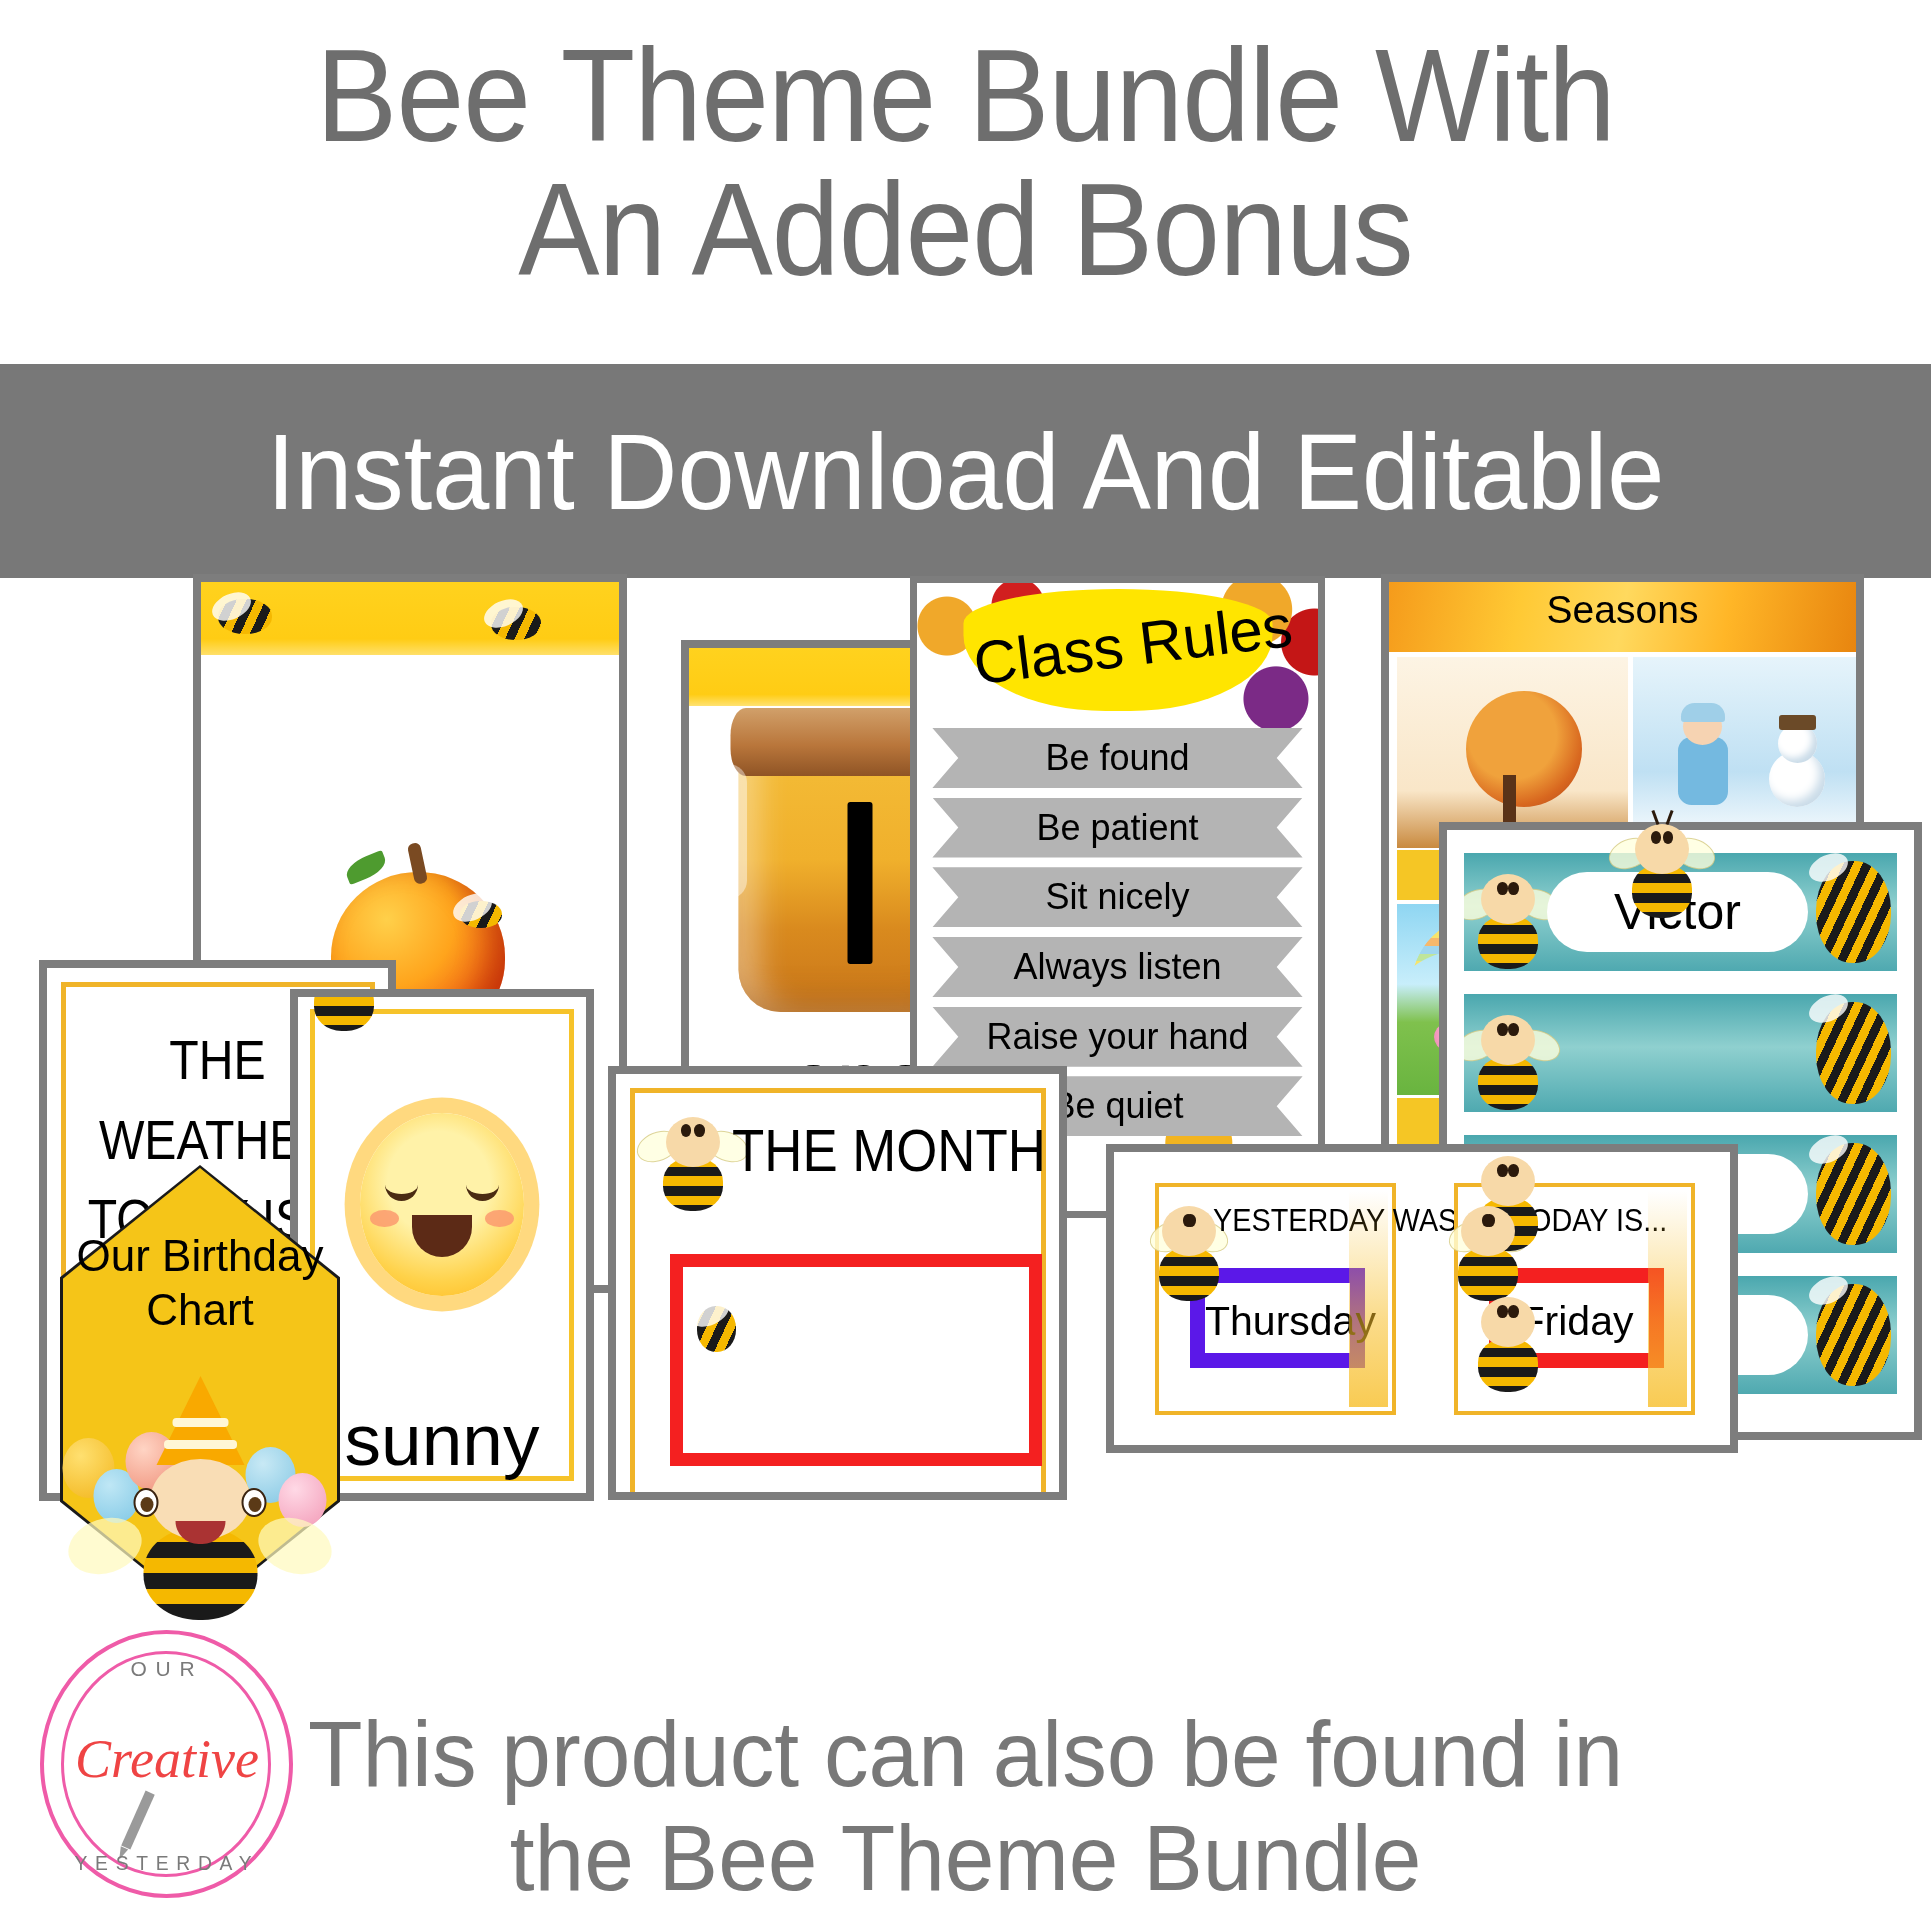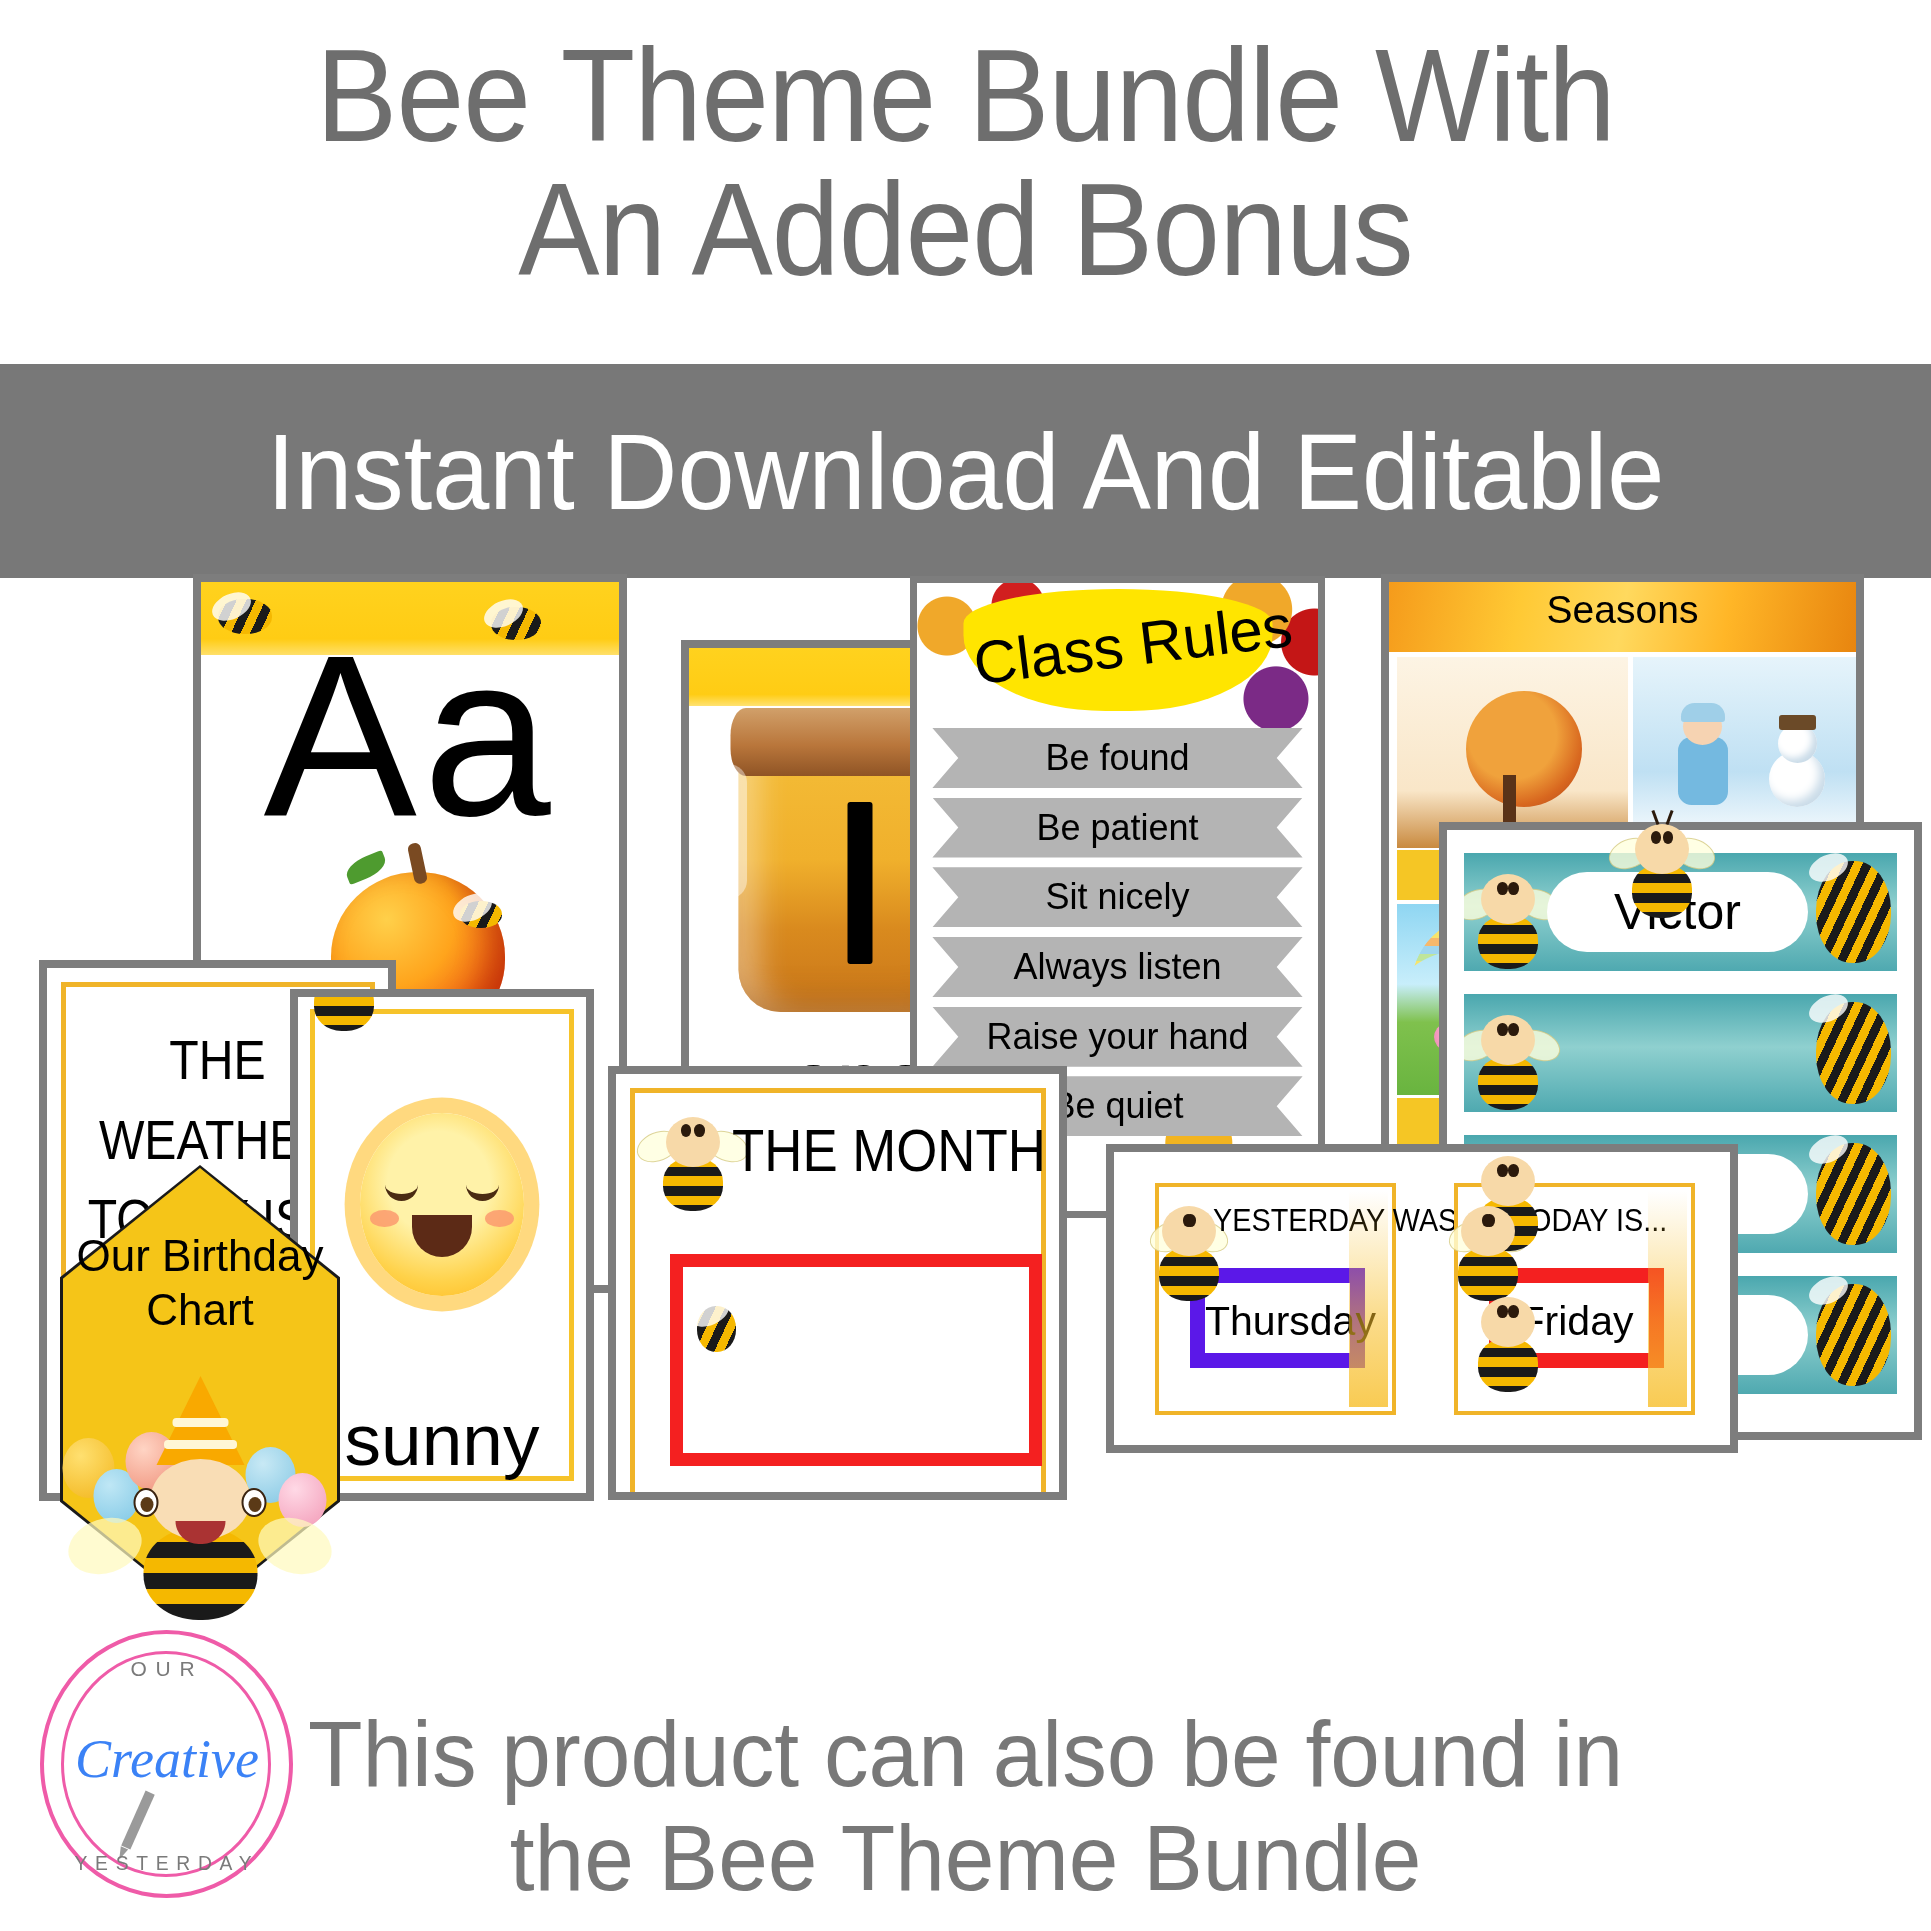--- a/index.html
+++ b/index.html
@@ -322,21 +322,21 @@
     font-family: "Liberation Sans", sans-serif; transform: scaleX(0.96);
   }
   .logo { position:absolute; left:17.4px; bottom:27px; width:299px; height:280px; }
   .logo .o1 { position:absolute; left:23px; top:5.8px; width:253px; height:268px;
      border:4.8px solid #ef5ba8; border-radius:50%; }
   .logo .o2 { position:absolute; left:44px; top:27px; width:210px; height:226px;
      border:3.9px solid #ef5ba8; border-radius:50%; }
   .logo .our { position:absolute; left:0; top:33px; width:100%; text-align:center;
      color:#7a7a7a; font-size:21px; letter-spacing:8.7px; font-family:"Liberation Sans", sans-serif;}
   .logo .creative { position:absolute; left:0; top:104px; width:100%; text-align:center;
-     color:#3b82f6; font-size:54px; font-style:italic; font-family:"Liberation Serif", serif;}
+     color:#ef4444; font-size:54px; font-style:italic; font-family:"Liberation Serif", serif;}
   .logo .classroom { position:absolute; left:0; bottom:29px; width:100%; text-align:center;
      color:#7a7a7a; font-size:19.3px; letter-spacing:7.7px; font-family:"Liberation Sans", sans-serif;}
   .logo .pencil { position:absolute; left:116px; top:166px; width:9.7px; height:60px;
      background:#9a9a9a; transform:rotate(24deg); }
   .logo .pencil:after { content:""; position:absolute; left:0; bottom:-13.5px;
      width:0;height:0;border-left:4.8px solid transparent;border-right:4.8px solid transparent;
      border-top:13.5px solid #9a9a9a;}
 </style>
 </head>
 <body>
@@ -355,21 +355,20 @@
   <div class="sheet p-alpha">
     <div class="alpha-top"></div>
     <div class="beeflat" style="position:absolute;left:17.4px;top:17.4px;width:54px;height:35px;">
         <div class="b"></div>
         <div class="w"></div>
       </div>
     <div class="beeflat" style="position:absolute;left:290px;top:25px;width:50px;height:33px;">
         <div class="b"></div>
         <div class="w"></div>
       </div>
-    <div class="alpha-letters">Aa</div>
     <div class="apple"></div>
     <div class="ladybug"></div>
     <div class="beeflat" style="position:absolute;left:259px;top:319px;width:42px;height:27px;">
         <div class="b"></div>
         <div class="w"></div>
       </div>
     <div class="alpha-word">apple</div>
   </div>
 
   <div class="sheet p-num">

